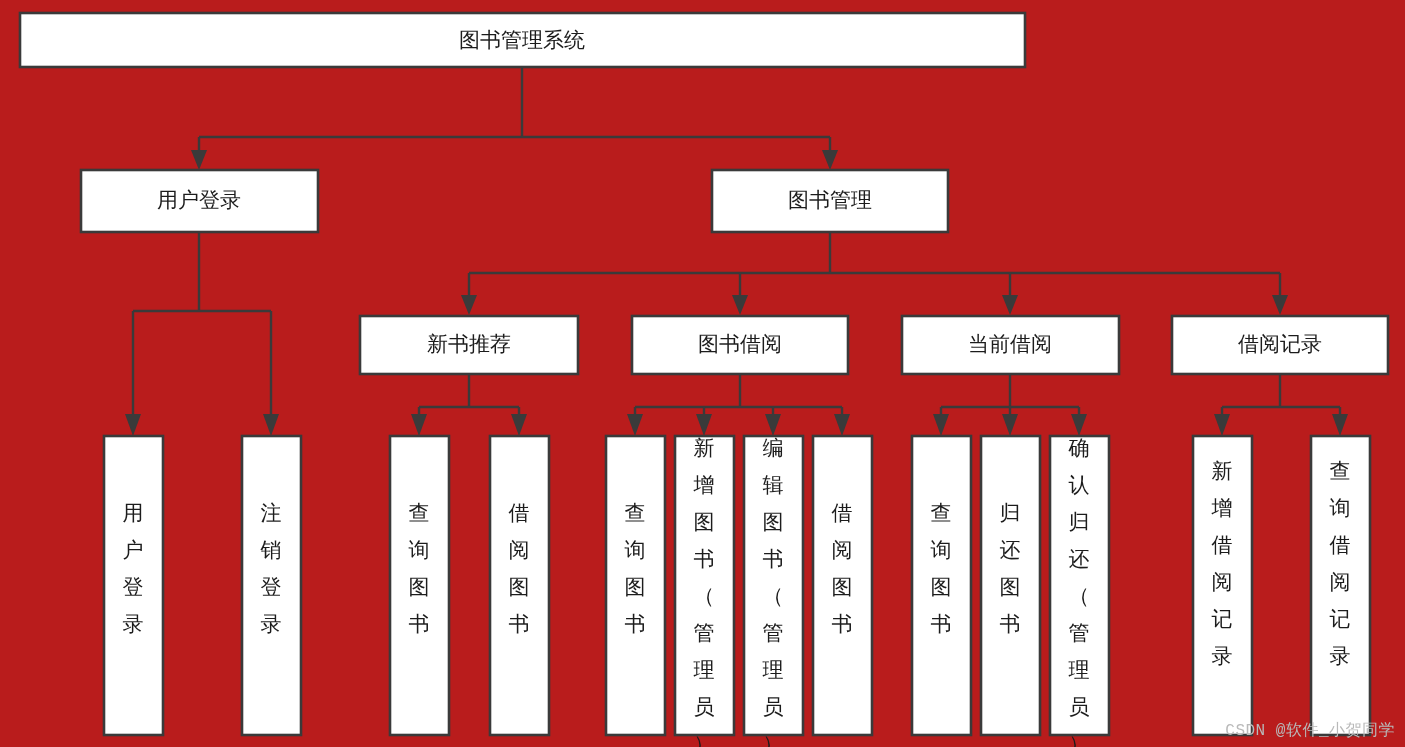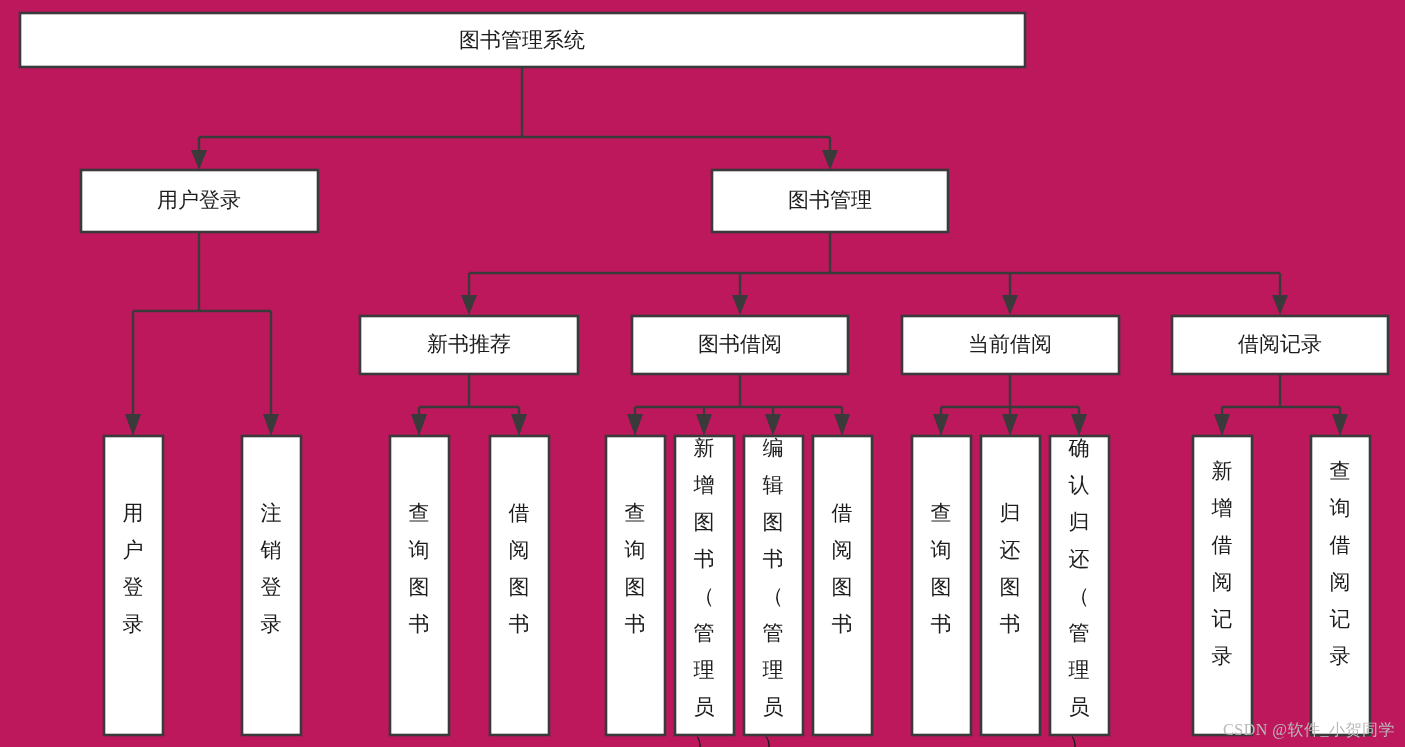--- a/index.html
+++ b/index.html
@@ -8,21 +8,21 @@
     padding: 0;
     background: #ffffff;
   }
   body {
     font-family: "DejaVu Sans", "Liberation Sans", sans-serif;
   }
   #diagram-root {
     position: relative;
     width: 1405px;
     height: 747px;
-    background: #be185d;
+    background: #b91c1c;
     overflow: hidden;
   }
   svg#flowchart {
     position: absolute;
     top: 0;
     left: 0;
     width: 1405px;
     height: 747px;
     display: block;
   }
@@ -51,21 +51,21 @@
   .node-label-v {
     font-family: "DejaVu Sans", "Liberation Sans", sans-serif;
     font-size: 21px;
     fill: #1c1c1c;
     text-anchor: middle;
   }
   .watermark {
     position: absolute;
     right: 10px;
     bottom: 6px;
-    font-family: Liberation Serif, serif;
+    font-family: Liberation Mono, monospace;
     font-size: 16px;
     color: #b9b9b9;
     letter-spacing: 0.5px;
     white-space: nowrap;
     pointer-events: none;
   }
 </style>
 </head>
 <body>
 

